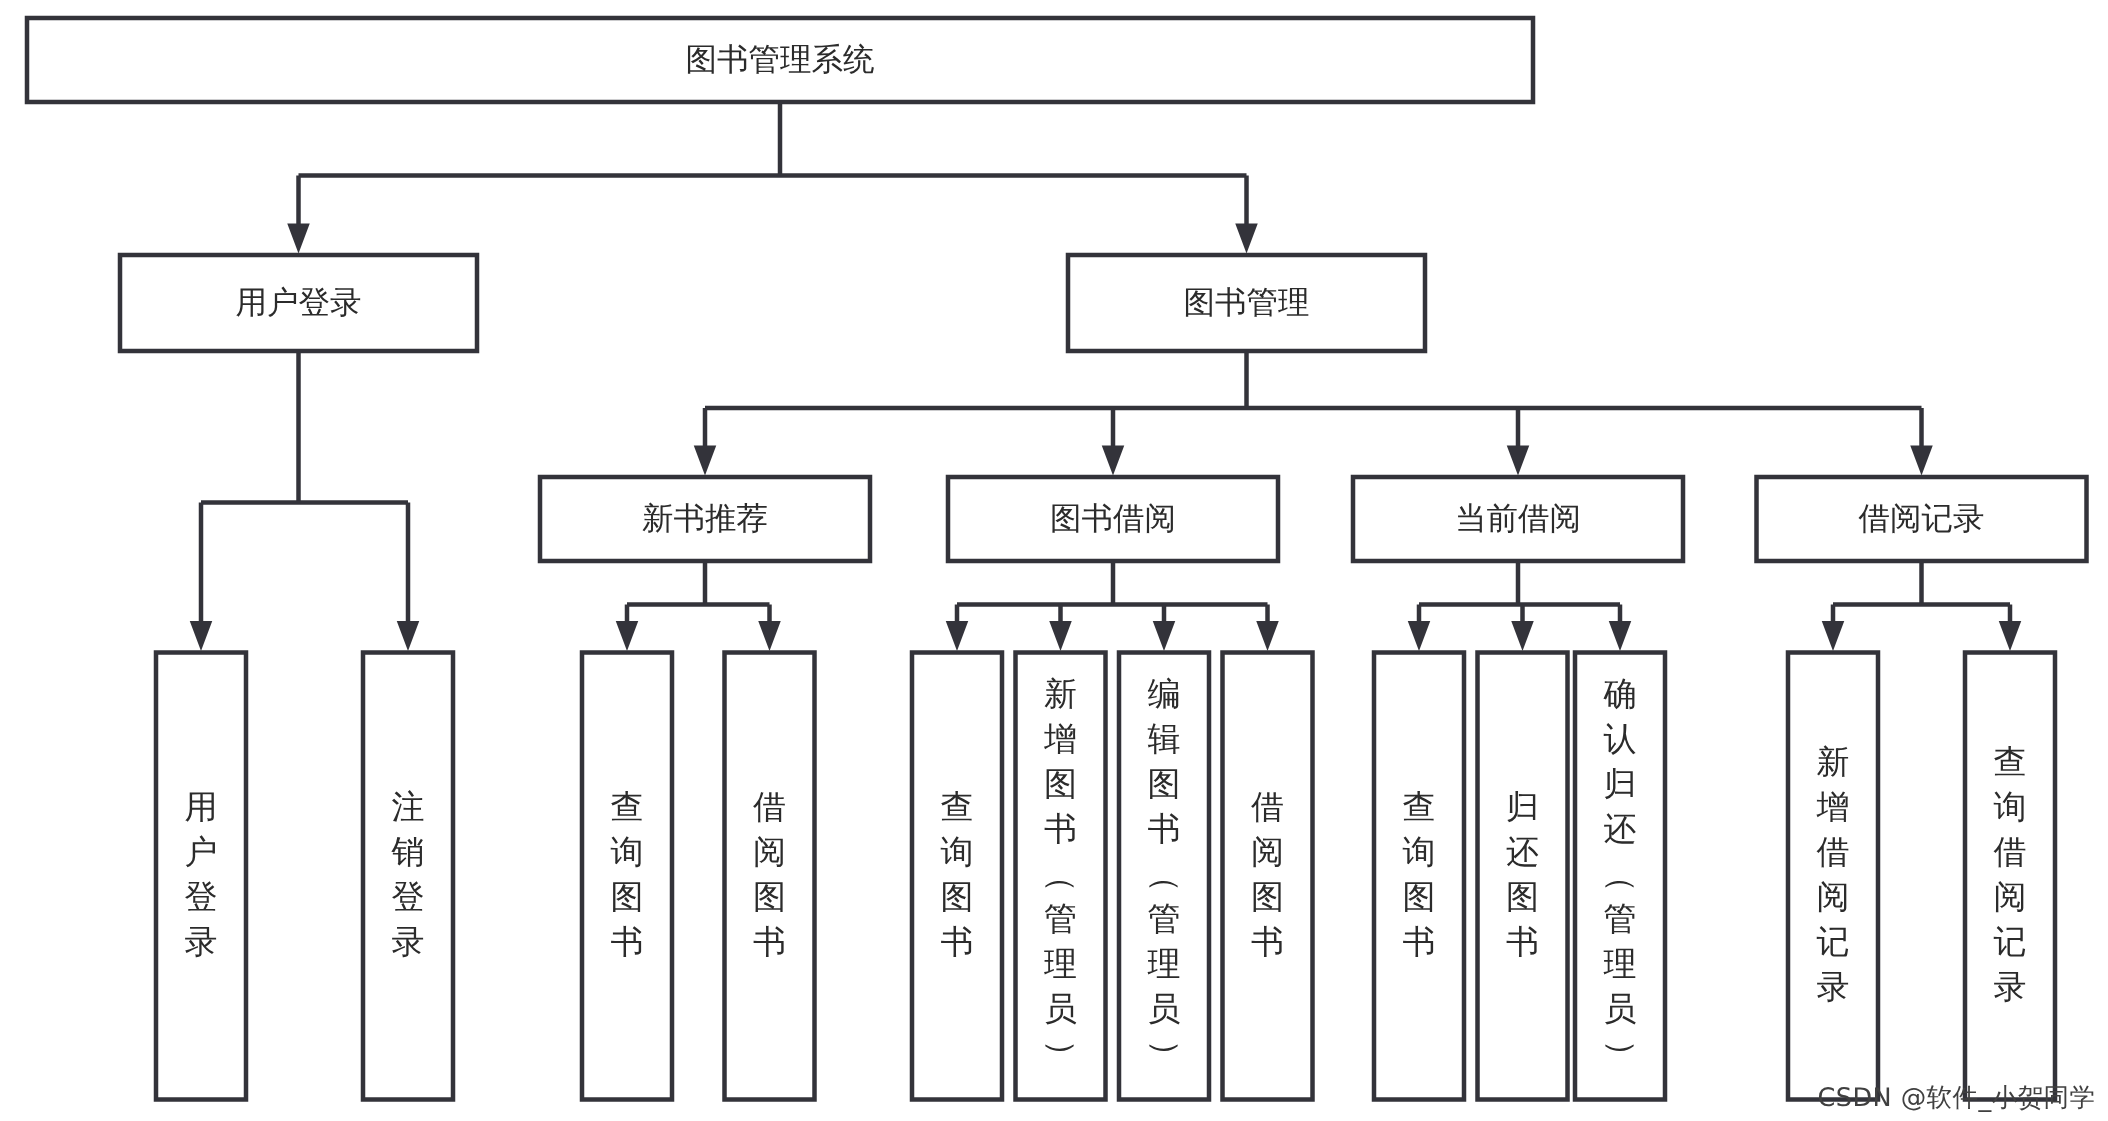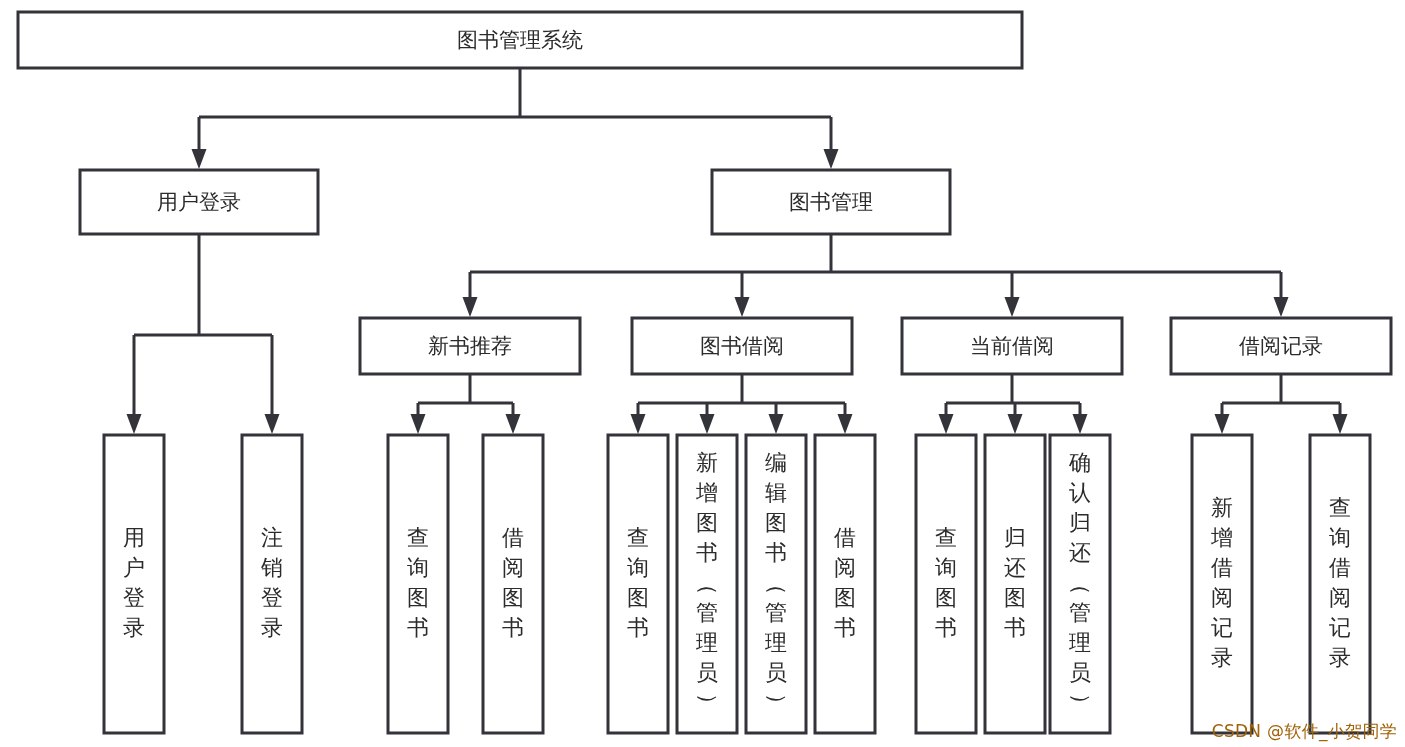--- a/index.html
+++ b/index.html
@@ -54,21 +54,21 @@
     fill: #2b2b2b;
     text-anchor: middle;
     dominant-baseline: middle;
   }
   .watermark-text {
     position: absolute;
     right: 8px;
     bottom: 4px;
     font-family: "DejaVu Sans", "Liberation Sans", sans-serif;
     font-size: 17px;
-    color: #a16207;
+    color: #404040;
     white-space: nowrap;
     letter-spacing: 0.3px;
   }
 </style>
 </head>
 <body>
 
 <div id="diagram-root">
   <svg class="diagram-canvas" viewBox="0 0 1405 747">
     <g id="edge-layer">

